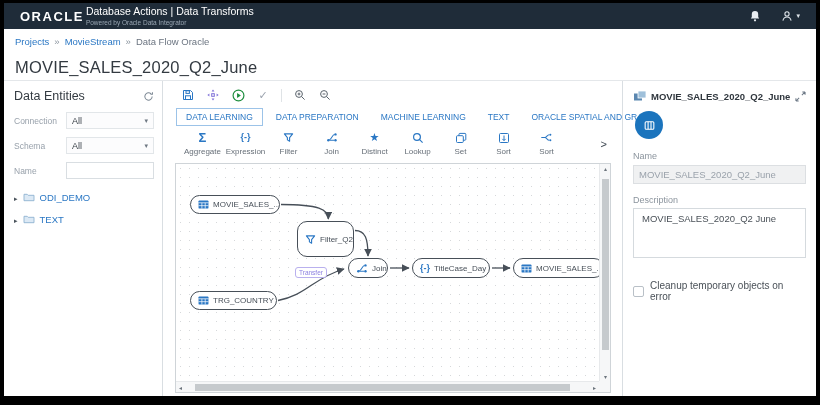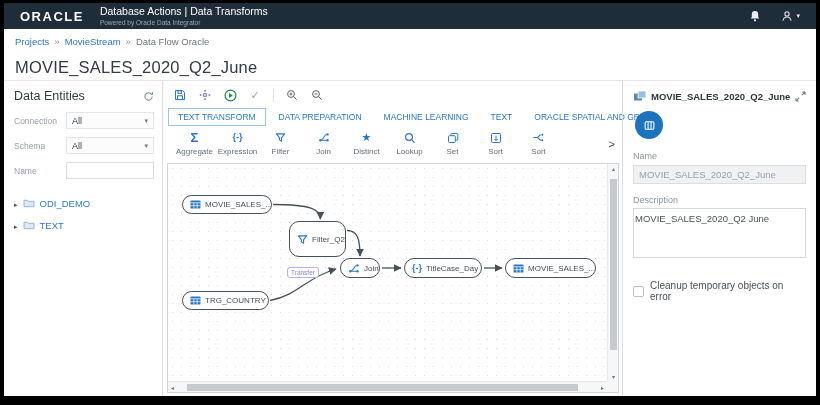--- a/index.html
+++ b/index.html
@@ -2,49 +2,49 @@
 <html><head>
 <meta charset="utf-8">
 <style>
   * { margin:0; padding:0; box-sizing:border-box; }
   html,body { width:820px; height:405px; }
   body { background:#000; font-family:"Liberation Sans", sans-serif; position:relative; overflow:hidden; }
   .frame { position:absolute; top:3px; left:4px; right:4px; bottom:9px; background:#fff; display:flex; flex-direction:column; overflow:hidden; }
 
   
   .topbar { height:26px; background:#1f2c39; display:flex; align-items:center; padding:0 16px; flex:0 0 auto; }
-  .brand { color:#fff; font-weight:bold; font-size:13px; letter-spacing:1.5px; margin-right:16px; }
+  .brand { color:#fff; font-weight:bold; font-size:13px; letter-spacing:1.5px; margin-right:2px; }
   .app-title-wrap { display:flex; flex-direction:column; justify-content:center; line-height:1.1; }
   .app-title { color:#fff; font-size:10.5px; }
   .powered { color:#9aa7b4; font-size:6.5px; margin-top:1px; }
   .topbar-right { margin-left:auto; display:flex; align-items:center; gap:20px; }
   .tb-icon-btn { display:flex; align-items:center; gap:3px; cursor:pointer; }
   .user-caret { color:#dfe5ea; font-size:7px; }
 
   
   .breadcrumb { height:25px; display:flex; align-items:center; padding:0 11px; gap:5px; font-size:9.5px; flex:0 0 auto; }
   .bc-link { color:#2a77c4; cursor:pointer; }
   .bc-sep { color:#8a949e; }
   .bc-current { color:#6b7480; }
   .titlebar { height:27px; padding:0 11px; display:flex; align-items:center; border-bottom:1px solid #e4e7ea; flex:0 0 auto; }
   .page-title { font-size:16.5px; color:#333a41; font-weight:400; letter-spacing:0.2px; }
 
-  .main { flex:1; display:flex; min-height:0; }
+  .main { flex:1; display:flex; min-height:0;gap:8px; }
 
   
   .left-panel { width:159px; border-right:1px solid #d9dee2; padding:8px 8px 0 10px; flex:0 0 auto; }
   .lp-head { display:flex; justify-content:space-between; align-items:center; margin-bottom:9px; }
   .lp-title { font-size:12.5px; color:#343b42; }
   .filter-row { display:flex; align-items:center; margin-bottom:8px; }
   .filter-label { width:52px; font-size:8.5px; color:#98a1ab; flex:0 0 auto; }
   .select-box { flex:1; height:17px; border:1px solid #e2e6e9; background:#fcfcfd; display:flex; align-items:center; justify-content:space-between; padding:0 5px; font-size:9px; color:#3c434a; cursor:pointer; }
   .caret { font-size:7px; color:#6e7882; }
   .text-input { flex:1; height:17px; border:1px solid #d9dee2; background:#fff; font-size:9px; padding:0 4px; font-family:inherit; min-width:0; }
   .tree { margin-top:13px; }
-  .tree-row { display:flex; align-items:center; gap:5px; height:22px; font-size:9.5px; color:#2a77c4; cursor:pointer; }
+  .tree-row { display:flex; align-items:flex-start; gap:5px; height:22px; font-size:9.5px; color:#2a77c4; cursor:pointer; }
   .tree-arrow { color:#4c555e; font-size:7px; width:6px; }
 
   
   .center { flex:1; display:flex; flex-direction:column; min-width:0; }
   .dt-toolbar { height:25px; display:flex; align-items:center; gap:5px; padding:3px 0 0 7px; flex:0 0 auto; }
   .tb-btn { width:20px; height:18px; display:flex; align-items:center; justify-content:center; cursor:pointer; }
   .tb-div { width:1px; height:13px; background:#dfe3e6; margin:0 3px; }
   .check-glyph { color:#9aa2ad; font-size:11px; }
   .tabs { display:flex; align-items:center; gap:4px; padding-left:5px; height:21px; flex:0 0 auto; }
   .tab { font-size:8.5px; color:#2a77c4; padding:3px 9px; white-space:nowrap; cursor:pointer; }
@@ -75,21 +75,21 @@
   .corner { position:absolute; right:0; bottom:0; width:11px; height:11px; background:#f6f7f8; }
 
   
   .right-panel { width:194px; border-left:1px solid #d9dee2; padding:9px 10px; flex:0 0 auto; }
   .rp-head { display:flex; align-items:center; gap:4px; }
   .rp-title { font-size:9.5px; font-weight:bold; color:#2f363d; flex:1; white-space:nowrap; overflow:hidden; }
   .rp-expand { cursor:pointer; }
   .rp-circle { width:28px; height:28px; border-radius:50%; background:#1b74bd; display:flex; align-items:center; justify-content:center; margin:9px 0 12px 2px; cursor:pointer; }
   .rp-label { font-size:9px; color:#8b949d; margin:11px 0 3px; }
   .rp-input { width:100%; height:19px; border:1px solid #dcdfe2; background:#f0f1f2; color:#9aa2ab; font-size:9.5px; padding:0 5px; font-family:inherit; }
-  .rp-textarea { width:100%; height:50px; border:1px solid #d5dade; font-size:9.5px; color:#4a5158; padding:4px 1px; resize:none; font-family:inherit; background:#fff; }
+  .rp-textarea { width:100%; height:50px; border:1px solid #d5dade; font-size:9.5px; color:#4a5158; padding:4px 8px; resize:none; font-family:inherit; background:#fff; }
   .rp-check { display:flex; align-items:center; gap:6px; margin-top:18px; }
   .checkbox { width:11px; height:11px; border:1px solid #b9c0c7; background:#fff; border-radius:2px; flex:0 0 auto; cursor:pointer; }
   .check-label { font-size:10px; color:#4a5158; }
 
   .ic { display:inline-flex; align-items:center; justify-content:center; }
   .ic svg { display:block; }
 </style>
 </head>
 <body>
 
@@ -238,21 +238,21 @@
             <span class="ic">
               <svg width="12" height="12" viewBox="0 0 12 12" fill="none" stroke="#5a636c" stroke-width="1">
                 <circle cx="5" cy="5" r="3.4"></circle>
                 <line x1="7.6" y1="7.6" x2="10.6" y2="10.6"></line>
                 <line x1="3.6" y1="5" x2="6.4" y2="5"></line>
               </svg>
             </span>
           </div>
         </div>
       <div class="tabs" id="tabs">
-          <div class="tab active">TEXT TRANSFORM</div>
+          <div class="tab active">DATA LEARNING</div>
           <div class="tab">DATA PREPARATION</div>
           <div class="tab">MACHINE LEARNING</div>
           <div class="tab">TEXT</div>
           <div class="tab">ORACLE SPATIAL AND GRAPH</div>
         </div>
       <div class="tools" id="tools">
           <div class="tool">
             <span class="tool-icon ic">
               <span class="sigma-glyph">Σ</span>
             </span>

